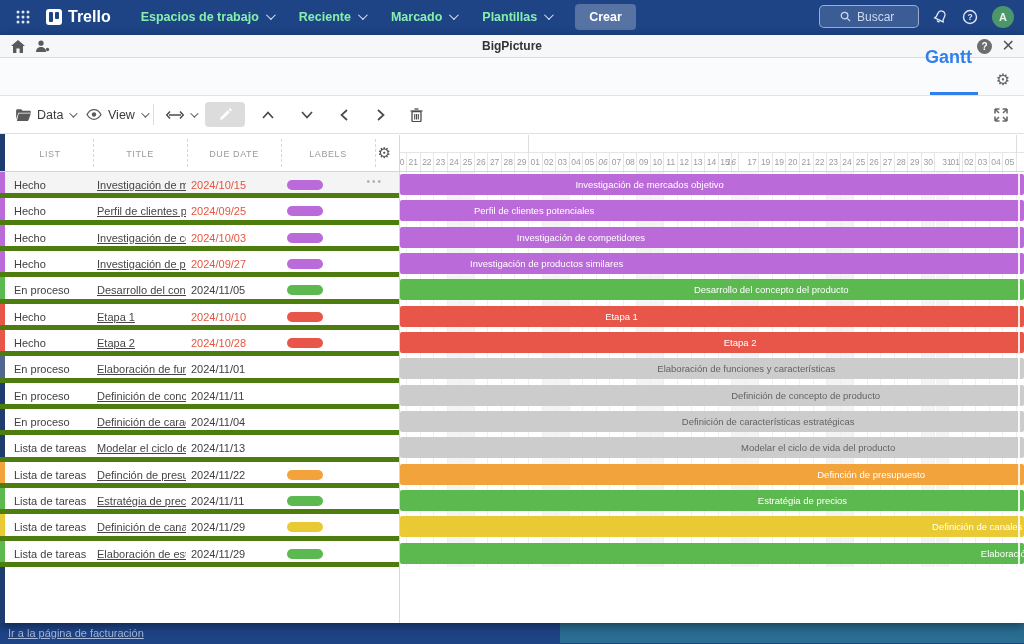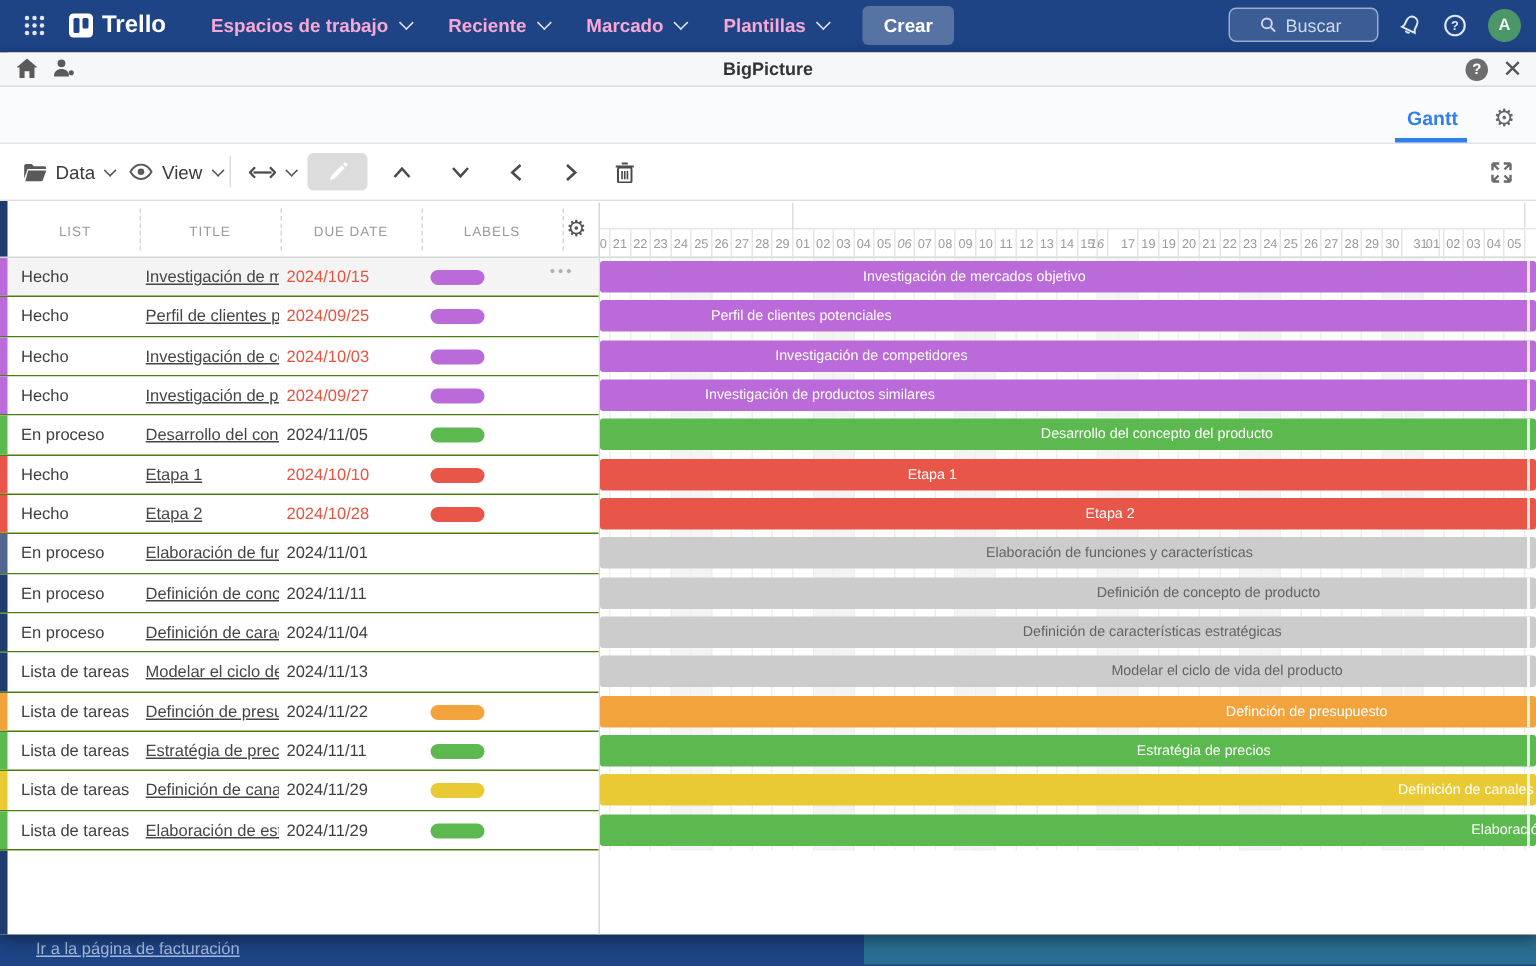--- a/index.html
+++ b/index.html
@@ -11,72 +11,72 @@
   .topbar { position:absolute; top:0; left:0; right:0; height:33px; background:#1e4486;
             display:flex; align-items:center; padding:0 10px; color:#e9eef6; }
   .tb-left { display:flex; align-items:center; gap:6px; flex:1; }
   .grid-btn { width:26px; height:26px; border:none; background:transparent; display:flex; align-items:center; justify-content:center; cursor:pointer; }
   .logo { display:flex; align-items:center; gap:6px; margin:0 10px 0 4px; font-weight:bold; font-size:16px; color:#fff; }
   .logo-mark { width:16px; height:16px; background:#fff; border-radius:3px; position:relative; display:inline-block; }
   .logo-mark:before, .logo-mark:after { content:""; position:absolute; top:3px; width:4px; background:#1e4486; border-radius:1px; }
   .logo-mark:before { left:3px; height:10px; }
   .logo-mark:after { right:3px; height:7px; }
   .tb-menu { display:flex; align-items:center; gap:26px; margin-left:14px; }
-  .tb-item { display:flex; align-items:center; gap:7px; font-size:12.5px; font-weight:600; color:#f9a8d4; cursor:pointer; }
+  .tb-item { display:flex; align-items:center; gap:7px; font-size:12.5px; font-weight:600; color:#86efac; cursor:pointer; }
   .chev { width:7px; height:7px; border-right:1.6px solid #dfe7f5; border-bottom:1.6px solid #dfe7f5; transform:rotate(45deg) translateY(-2px); display:inline-block; }
   .crear { margin-left:18px; border:none; border-radius:4px; background:rgba(255,255,255,.25); color:#fff;
            font-size:12.5px; font-weight:600; padding:6px 14px; cursor:pointer; font-family:inherit; }
   .tb-right { display:flex; align-items:center; gap:14px; }
   .search { width:100px; height:23px; border:1.5px solid rgba(255,255,255,.5); background:rgba(255,255,255,.13);
             border-radius:5px; display:flex; align-items:center; gap:6px; padding:0 20px; font-size:12px; color:#cfdaef; cursor:text; }
   .icon-btn { background:transparent; border:none; cursor:pointer; display:flex; align-items:center; justify-content:center; }
   .avatar { width:22px; height:22px; border-radius:50%; background:#4c9769; color:#eaf4ee; font-size:11px; font-weight:bold;
             display:flex; align-items:center; justify-content:center; cursor:pointer; }
 
   
-  .underlay-bottom { position:absolute; left:0; right:0; bottom:1px; height:21px; display:flex;padding-left:16px; }
+  .underlay-bottom { position:absolute; left:0; right:0; bottom:1px; height:21px; display:flex; }
   .ub-left { width:560px; background:#1e4486; display:flex; align-items:center; padding-left:8px; }
   .ub-right { flex:1; background:#2a6e93; }
   .billing-link { font-size:11px; color:#a7b9d9; text-decoration:underline; cursor:pointer; }
 
   
   .modal { position:absolute; top:35px; left:0; right:0; bottom:21px; background:#fff; box-shadow:0 3px 10px rgba(0,0,0,.45); }
   .left-rail { position:absolute; left:0; top:0; bottom:0; width:5px; background:#1e3c6e; z-index:0; }
 
   .m-header { position:relative; height:23px; background:#f6f7f8; border-bottom:1px solid #dcdcdc; z-index:2; }
   .mh-home { position:absolute; left:11px; top:4px; cursor:pointer; }
   .mh-member { position:absolute; left:35px; top:4px; cursor:pointer; }
   .mh-title { position:absolute; left:50%; top:4px; transform:translateX(-50%); font-size:12px; font-weight:bold; color:#333; }
   .mh-help { position:absolute; right:32px; top:4px; width:15px; height:15px; border-radius:50%; background:#6d6d6d; color:#fff;
              font-size:10px; font-weight:bold; display:flex; align-items:center; justify-content:center; cursor:pointer; }
   .mh-close { position:absolute; right:9px; top:1px; font-size:16px; color:#555; cursor:pointer; }
 
   .m-tabbar { position:relative; height:38px; background:#fafbfc; border-bottom:1px solid #e3e3e3; z-index:2; }
-  .tab-gantt { position:absolute; right:52px; bottom:9px; font-size:13px; font-weight:600; color:#2f80ed; cursor:pointer; }
+  .tab-gantt { position:absolute; right:52px; bottom:27px; font-size:18px; font-weight:600; color:#2f80ed; cursor:pointer; }
   .tab-underline { position:absolute; right:46px; bottom:0; width:48px; height:3px; background:#2f80ed; }
   .tab-gear { position:absolute; right:14px; bottom:7px; font-size:16px; color:#666; cursor:pointer; line-height:1; }
 
   .m-toolbar { position:relative; height:38px; background:#fff; border-bottom:1px solid #e0e0e0; z-index:2; }
   .tool { position:absolute; top:0; height:37px; display:flex; align-items:center; gap:6px; font-size:12.5px; color:#3a3a3a; cursor:pointer; }
   .tool .chev-d { width:6px; height:6px; border-right:1.4px solid #555; border-bottom:1.4px solid #555; transform:rotate(45deg) translateY(-2px); }
   .tb-divider { position:absolute; left:153px; top:8px; height:21px; width:1px; background:#ddd; }
   .edit-btn { position:absolute; left:205px; top:6px; width:40px; height:25px; background:#dcdcdc; border:none; border-radius:4px;
               display:flex; align-items:center; justify-content:center; cursor:default; }
   .feedback { right:58px; font-weight:500; }
   .expand-btn { right:16px; }
 
   
   .m-body { position:absolute; top:100px; left:0; right:0; bottom:0; display:flex; z-index:1; }
   .table-col { position:relative; width:400px; border-right:1px solid #d8d8d8; }
   .t-head { position:relative; height:37px; border-bottom:1px solid #d5d5d5; }
   .t-head .th { position:absolute; top:14px; font-size:9px; letter-spacing:.6px; color:#9a9a9a; transform:translateX(-50%); }
   .col-sep { position:absolute; top:4px; bottom:4px; width:0; border-right:1px dashed #d8d8d8; }
   .t-gear { position:absolute; right:8px; top:10px; font-size:15px; color:#555; cursor:pointer; line-height:1; }
 
-  .t-row { position:relative; height:26.33px; border-bottom:1px solid #4d7c0f; font-size:11px; color:#404040; background:#fff; }
+  .t-row { position:relative; height:26.33px; border-bottom:5px solid #4d7c0f; font-size:11px; color:#404040; background:#fff; }
   .t-row.hovered { background:#f4f4f4; }
   .strip { position:absolute; left:0; top:0; bottom:0; width:5px; }
   .c-list { position:absolute; left:14px; top:7px; }
   .c-title { position:absolute; left:97px; top:7px; max-width:89px; overflow:hidden; white-space:nowrap;
              text-decoration:underline; color:#454545; cursor:pointer; }
   .c-due { position:absolute; left:191px; top:7px; }
   .c-due.overdue { color:#e8543f; }
   .pill { position:absolute; left:287px; top:8px; width:36px; height:10px; border-radius:5px; cursor:pointer; }
   .row-menu { position:absolute; right:16px; top:4px; color:#b0b0b0; font-size:10px; letter-spacing:2px; cursor:pointer; }
 

